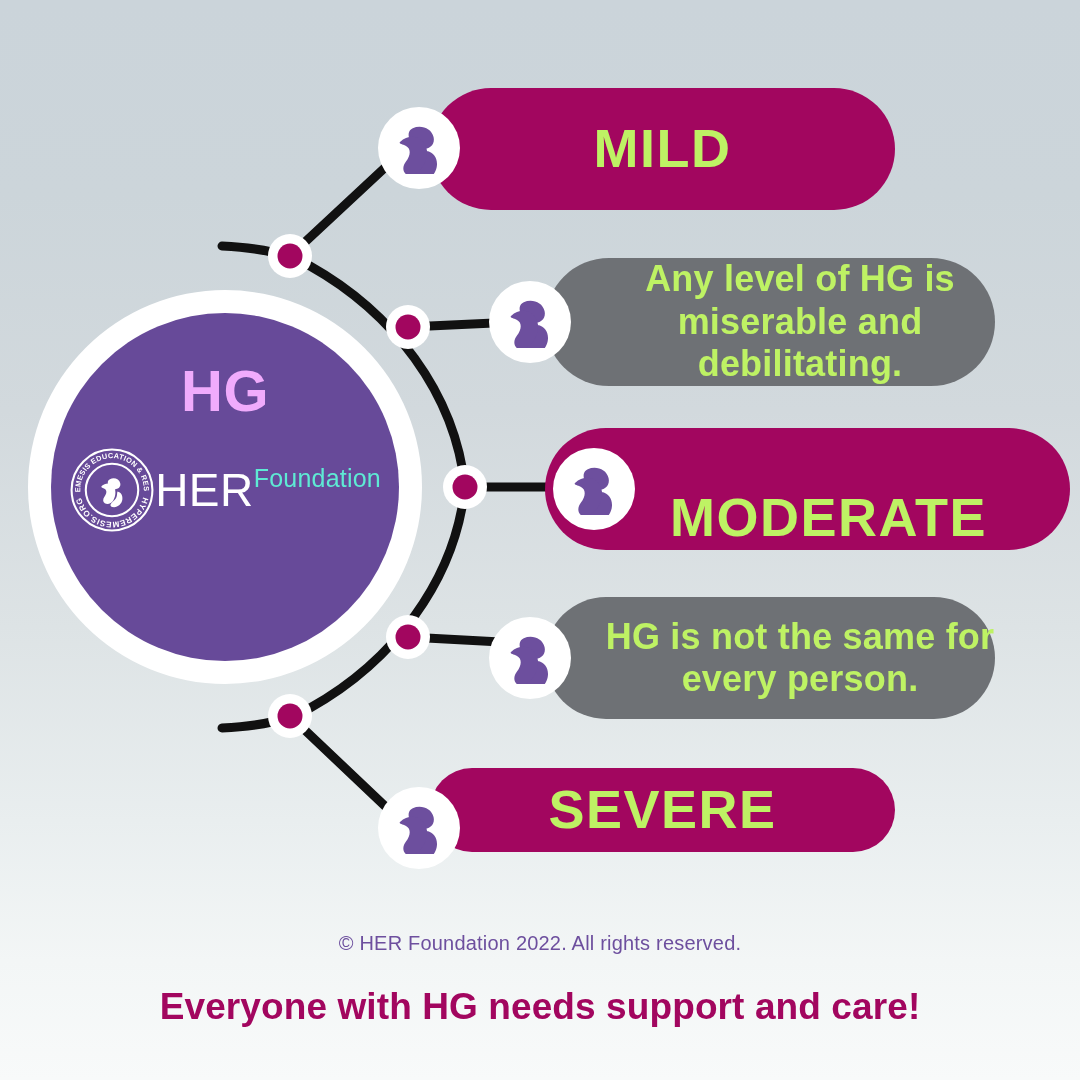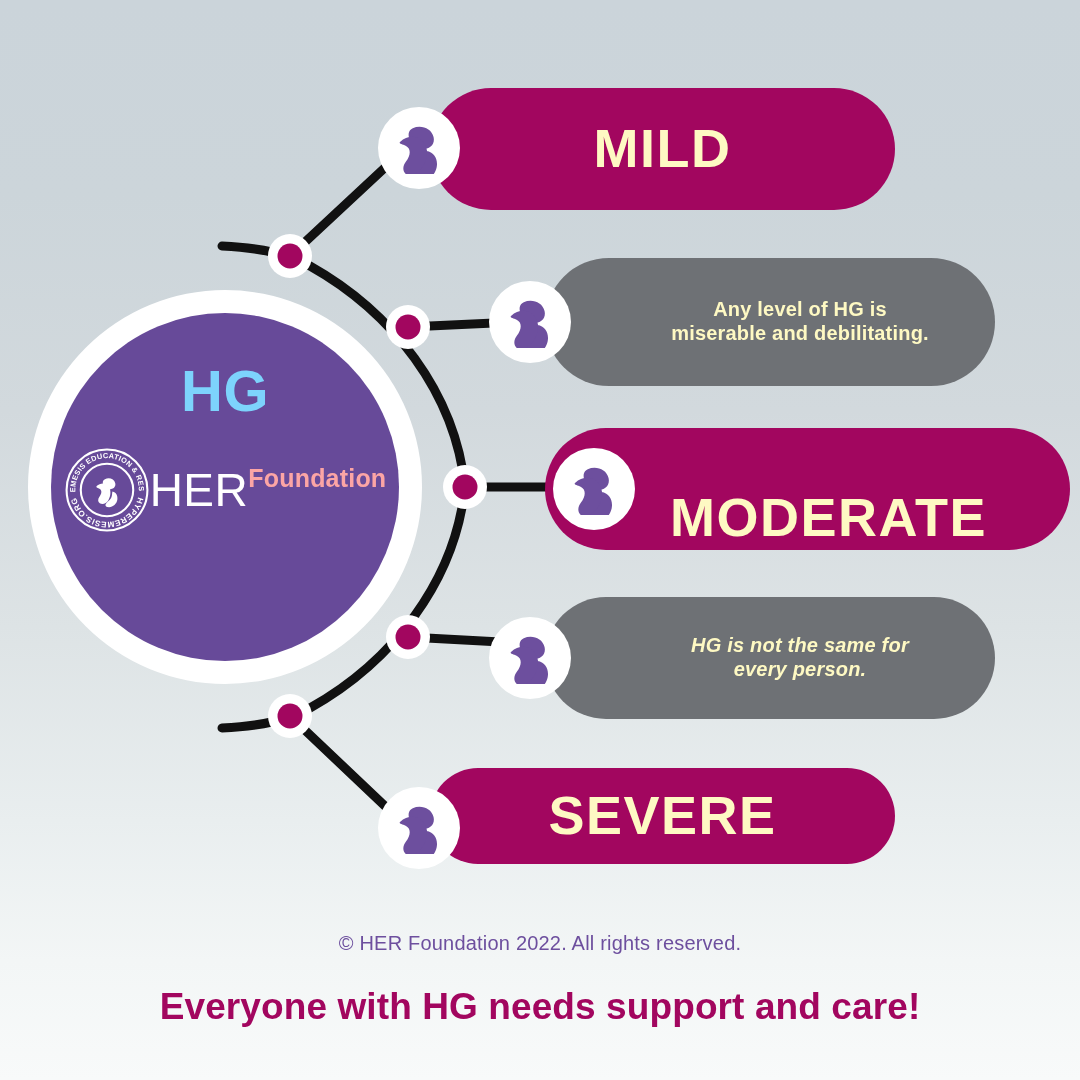--- a/index.html
+++ b/index.html
@@ -53,21 +53,21 @@
     border-radius: 50%;
     background: #674A99;
     display: flex;
     flex-direction: column;
     align-items: center;
     justify-content: flex-start;
     padding-top: 48px;
     box-sizing: border-box;
   }
   .hub-title {
-    color: #7dd3fc;
+    color: #f0abfc;
     font-size: 58px;
     font-weight: bold;
     line-height: 1.04;
     text-align: center;
     letter-spacing: 0.5px;
   }
 
   
   .lockup {
     margin-top: 26px;
@@ -84,23 +84,23 @@
     line-height: 1;
     margin-left: -4px;
   }
   .lockup-her {
     color: #ffffff;
     font-size: 46px;
     font-weight: normal;
     letter-spacing: 0.5px;
   }
   .lockup-foundation {
-    color: #fca5a5;
+    color: #5eead4;
     font-size: 25px;
-    font-weight: bold;
+    font-weight: normal;
     letter-spacing: 0.2px;
     margin-top: -1px;
   }
 
   
   .pill {
     position: absolute;
     display: flex;
     align-items: center;
     box-sizing: border-box;
@@ -110,29 +110,29 @@
     left: 0; top: 0;
     width: 100%;
     height: 100%;
     border-radius: 999px;
     display: flex;
     align-items: center;
     justify-content: center;
     box-sizing: border-box;
   }
   .pill-label {
-    color: #fef9c3;
+    color: #bef264;
     font-weight: bold;
     text-align: center;
     line-height: 1.18;
   }
   .pill-strong .pill-body { background: #A2065F; }
   .pill-muted  .pill-body { background: #6E7175; }
   .pill-strong .pill-label { font-size: 54px; letter-spacing: 1.5px; }
-  .pill-muted  .pill-label { font-size: 20px; letter-spacing: 0.2px; }
+  .pill-muted  .pill-label { font-size: 36px; letter-spacing: 0.2px; }
 
   
   .badge {
     position: absolute;
     width: 82px;
     height: 82px;
     border-radius: 50%;
     background: #ffffff;
     display: flex;
     align-items: center;
@@ -294,40 +294,40 @@
         <path d="M 14 38 C 27 25 48 25 58 38 C 69 52 69 75 58 91
                  C 50 103 36 108 26 101 C 18 96 18 85 25 76
                  C 34 64 35 51 25 46 C 16 42 10 42 14 38 Z"></path>
         <path d="M 66 56 C 79 59 87 72 84 87 C 81 102 68 114 53 115
                  C 43 115 38 110 41 103 C 45 95 56 90 61 80 C 67 70 64 61 66 56 Z"></path>
       </g>
     </svg>
   </div>
 
   <div class="pill pill-muted" style="left:545px; top:597px; width:450px; height:122px;">
-    <div class="pill-body" style="padding-left:60px;font-style:italic;">
+    <div class="pill-body" style="padding-left:60px;">
       <span class="pill-label" style="white-space:pre-line;">HG is not the same for
 every person.</span>
     </div>
   </div>
   <div class="badge" style="left:489px; top:617px;">
     <svg viewBox="0 0 100 100">
       <g fill="#6D4F9E">
         <path d="M 38 12 C 54 5 74 12 78 29 C 81 41 73 51 61 52
                  C 50 53 40 46 33 35 C 28 26 29 16 38 12 Z"></path>
         <path d="M 14 38 C 27 25 48 25 58 38 C 69 52 69 75 58 91
                  C 50 103 36 108 26 101 C 18 96 18 85 25 76
                  C 34 64 35 51 25 46 C 16 42 10 42 14 38 Z"></path>
         <path d="M 66 56 C 79 59 87 72 84 87 C 81 102 68 114 53 115
                  C 43 115 38 110 41 103 C 45 95 56 90 61 80 C 67 70 64 61 66 56 Z"></path>
       </g>
     </svg>
   </div>
 
-  <div class="pill pill-strong" style="left:430px; top:768px; width:465px; height:96px;">
+  <div class="pill pill-strong" style="left:430px; top:768px; width:465px; height:84px;">
     <div class="pill-body">
       <span class="pill-label">SEVERE</span>
     </div>
   </div>
   <div class="badge" style="left:378px; top:787px;">
     <svg viewBox="0 0 100 100">
       <g fill="#6D4F9E">
         <path d="M 38 12 C 54 5 74 12 78 29 C 81 41 73 51 61 52
                  C 50 53 40 46 33 35 C 28 26 29 16 38 12 Z"></path>
         <path d="M 14 38 C 27 25 48 25 58 38 C 69 52 69 75 58 91

